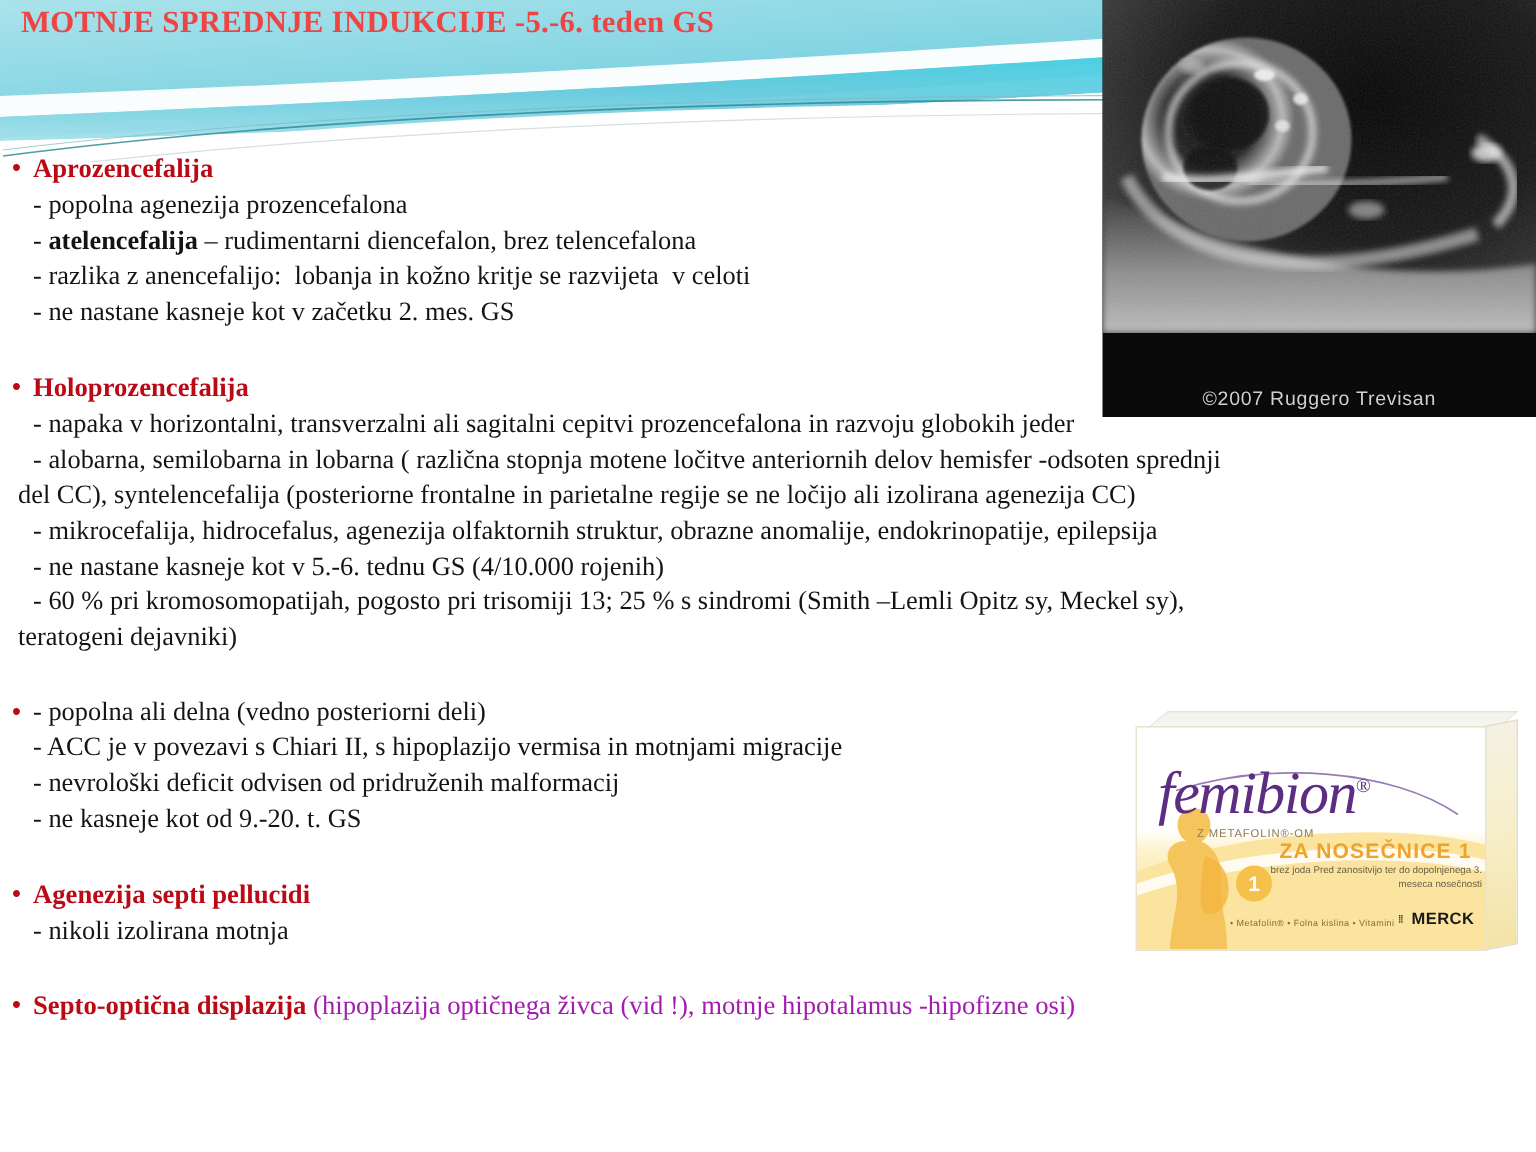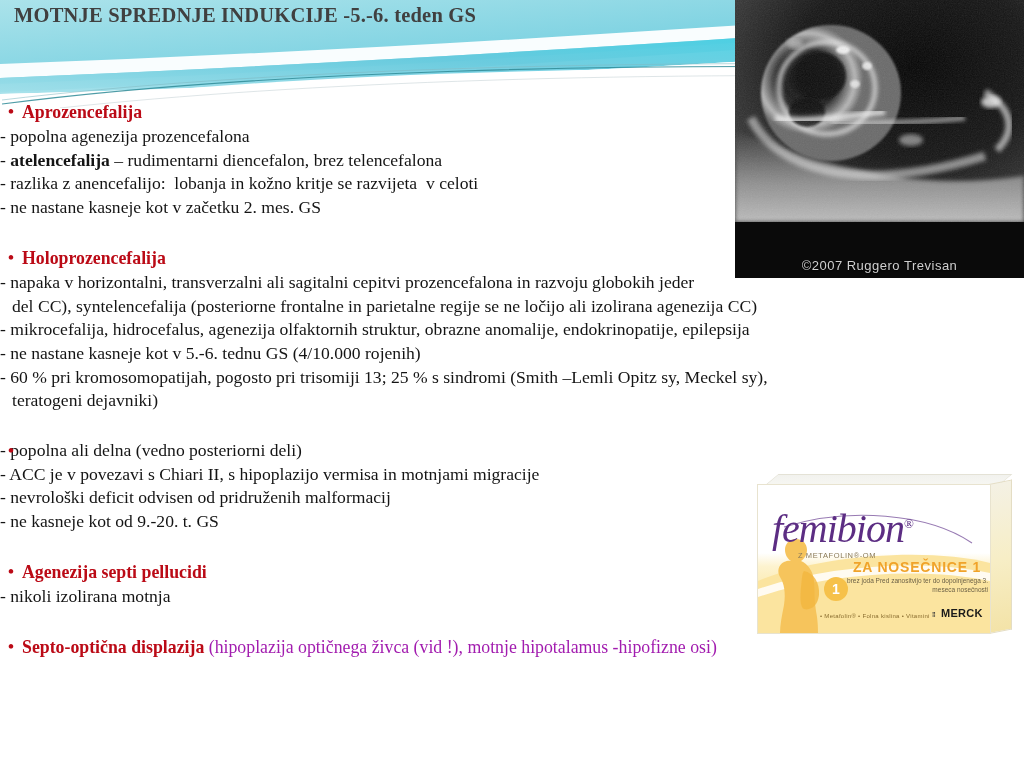--- a/index.html
+++ b/index.html
@@ -27,40 +27,41 @@
   #header-band svg { display: block; }
 
   #page-title {
     position: absolute;
     left: 14px;
     top: 4px;
     font-family: "Liberation Serif", serif;
     font-weight: bold;
     font-size: 20.5px;
     letter-spacing: 0.2px;
-    color: #404040;
+    color: #ef4444;
     white-space: nowrap;
     z-index: 5;
     text-align: center;
   }
 
   
   #content {
     position: absolute;
     left: 0;
     top: 100px;
     width: 1024px;
   }
   .block { margin: 0; }
 
   .line {
     font-family: "Liberation Serif", serif;
     font-size: 17.6px;
     line-height: 23.7px;
     color: #141414;
+    padding-left: 22px;
     white-space: pre-wrap;
   }
   .line.cont { padding-left: 12px; }
 
   .heading {
     font-family: "Liberation Serif", serif;
     font-size: 17.8px;
     line-height: 25px;
     font-weight: bold;
     color: #bb0a16;
@@ -300,20 +301,21 @@
     <div class="line">- ne nastane kasneje kot v začetku 2. mes. GS</div>
   </div>
 
   <div class="gap-lg"></div>
 
   <div class="block">
     <div class="heading">
       <span class="bullet">•</span><span>Holoprozencefalija</span>
     </div>
     <div class="line">- napaka v horizontalni, transverzalni ali sagitalni cepitvi prozencefalona in razvoju globokih jeder</div>
+    <div class="line">- alobarna, semilobarna in lobarna ( različna stopnja motene ločitve anteriornih delov hemisfer -odsoten sprednji</div>
     <div class="line cont">del CC), syntelencefalija (posteriorne frontalne in parietalne regije se ne ločijo ali izolirana agenezija CC)</div>
     <div class="line">- mikrocefalija, hidrocefalus, agenezija olfaktornih struktur, obrazne anomalije, endokrinopatije, epilepsija</div>
     <div class="line">- ne nastane kasneje kot v 5.-6. tednu GS (4/10.000 rojenih)</div>
     <div class="line">- 60 % pri kromosomopatijah, pogosto pri trisomiji 13; 25 % s sindromi (Smith –Lemli Opitz sy, Meckel sy),</div>
     <div class="line cont">teratogeni dejavniki)</div>
   </div>
 
   <div class="gap-lg"></div>
 
   <div class="block">

